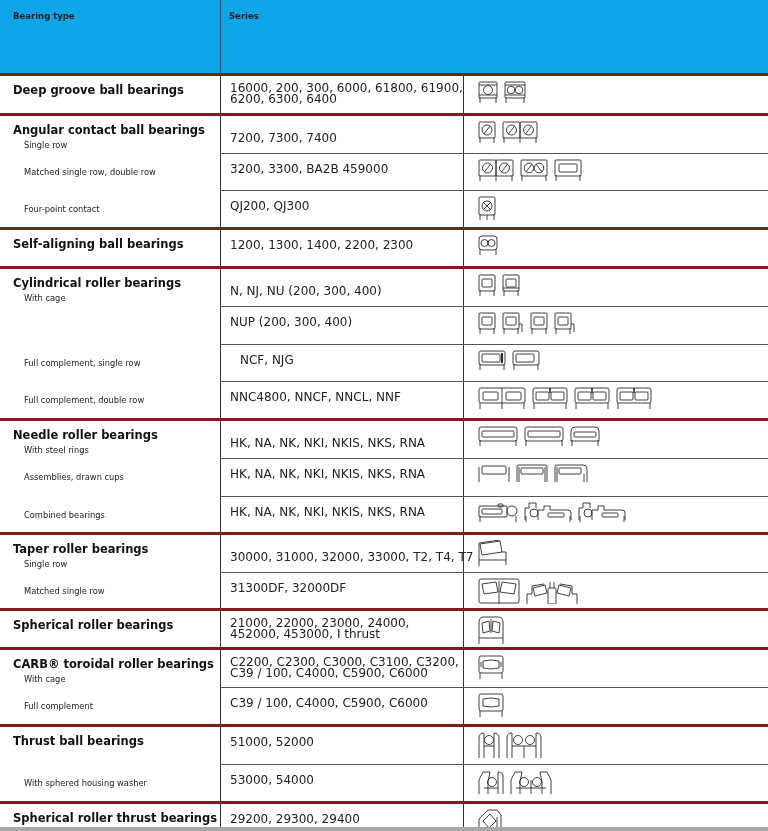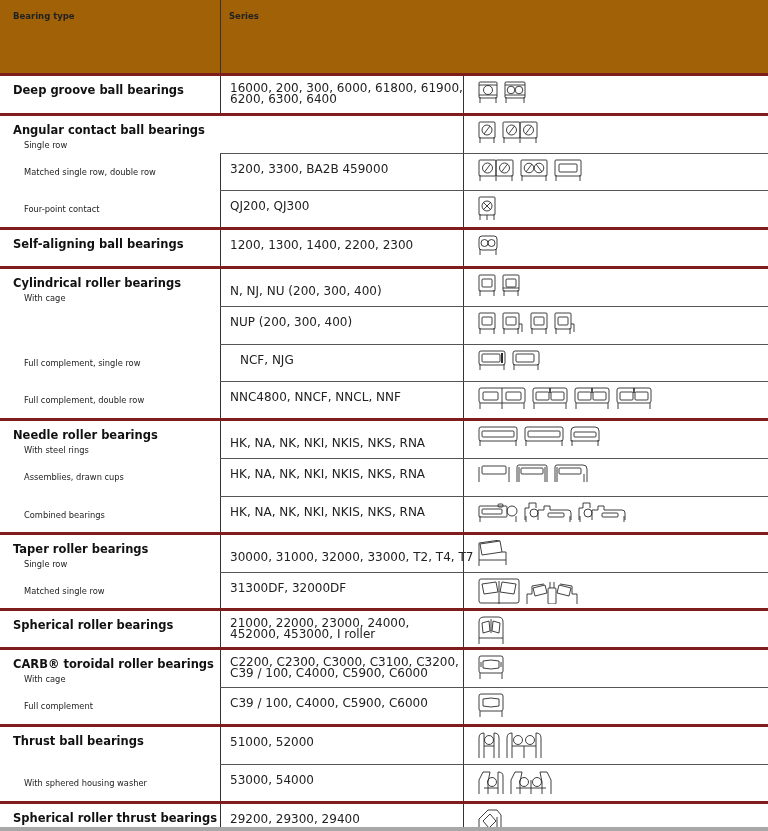--- a/index.html
+++ b/index.html
@@ -1,18 +1,18 @@
 <!DOCTYPE html>
 <html><head>
 <meta charset="utf-8">
 <style>
   html, body { margin:0; padding:0; background:#ffffff; }
   body { width:768px; height:831px; position:relative; overflow:hidden;
          font-family:"DejaVu Sans", "Liberation Sans", sans-serif; color:#1a1a1a; }
-  .header { position:absolute; left:0; top:0; width:768px; height:73px; background:#a16207; }
+  .header { position:absolute; left:0; top:0; width:768px; height:73px; background:#0ea5e9; }
   .header .col1 { position:absolute; left:13px; top:11px; font-size:8.5px; font-weight:bold; color:#222; }
   .header .col2 { position:absolute; left:229px; top:11px; font-size:8.5px; font-weight:bold; color:#222; }
   .header .vline { position:absolute; left:220px; top:0; width:1px; height:73px; background:#333; }
   .table { position:absolute; left:0; top:73px; width:768px; }
   .group { position:relative; border-top:3px solid #7f1d1d; }
   .row { position:relative; height:37px; }
   .row + .row { border-top:1px solid #555; }
   .row + .row .c1 { border-top:none; }
   .c1 { position:absolute; left:0; top:0; width:220px; height:100%; }
   .c2 { position:absolute; left:220px; top:0; width:242px; height:100%; border-left:1px solid #333; }
@@ -72,20 +72,25 @@
           </div>
         </div>
       </div>
     </div>
     <div class="group">
       <div class="row" style="height: 37px;">
         <div class="c1">
           <span class="title">Angular contact ball bearings</span>
           <span class="sub" style="top: 24px;">Single row</span>
         </div>
+        <div class="c2">
+          <div class="series" style="top: 17px;">
+            <div>7200, 7300, 7400</div>
+          </div>
+        </div>
         <div class="c3">
           <div class="icons">
             <span>
               <svg width="18" height="22" viewBox="0 0 18 22" fill="none" stroke="#2a2a2a" stroke-width="0.9">
                 <rect x="1" y="1" width="16" height="16" rx="1"></rect>
                 <circle cx="9" cy="9" r="5"></circle>
                 <line x1="6" y1="13" x2="12" y2="5"></line>
                 <line x1="2" y1="16" x2="2" y2="22"></line>
                 <line x1="16" y1="16" x2="16" y2="22"></line>
               </svg>
@@ -550,21 +555,21 @@
       </div>
     </div>
     <div class="group">
       <div class="row" style="height: 36px;">
         <div class="c1">
           <span class="title">Spherical roller bearings</span>
         </div>
         <div class="c2">
           <div class="series" style="top: 7px;">
             <div>21000, 22000, 23000, 24000,</div>
-            <div>452000, 453000, I roller</div>
+            <div>452000, 453000, I thrust</div>
           </div>
         </div>
         <div class="c3">
           <div class="icons">
             <span>
               <svg width="26" height="28" viewBox="0 0 26 28" fill="none" stroke="#2a2a2a" stroke-width="0.9">
                 <path d="M1 22 V6 Q1 1 6 1 H20 Q25 1 25 6 V22 Z"></path>
                 <polygon points="4,7 11,5 12,15 5,17"></polygon>
                 <polygon points="22,7 15,5 14,15 21,17"></polygon>
                 <line x1="13" y1="3" x2="13" y2="17"></line>

